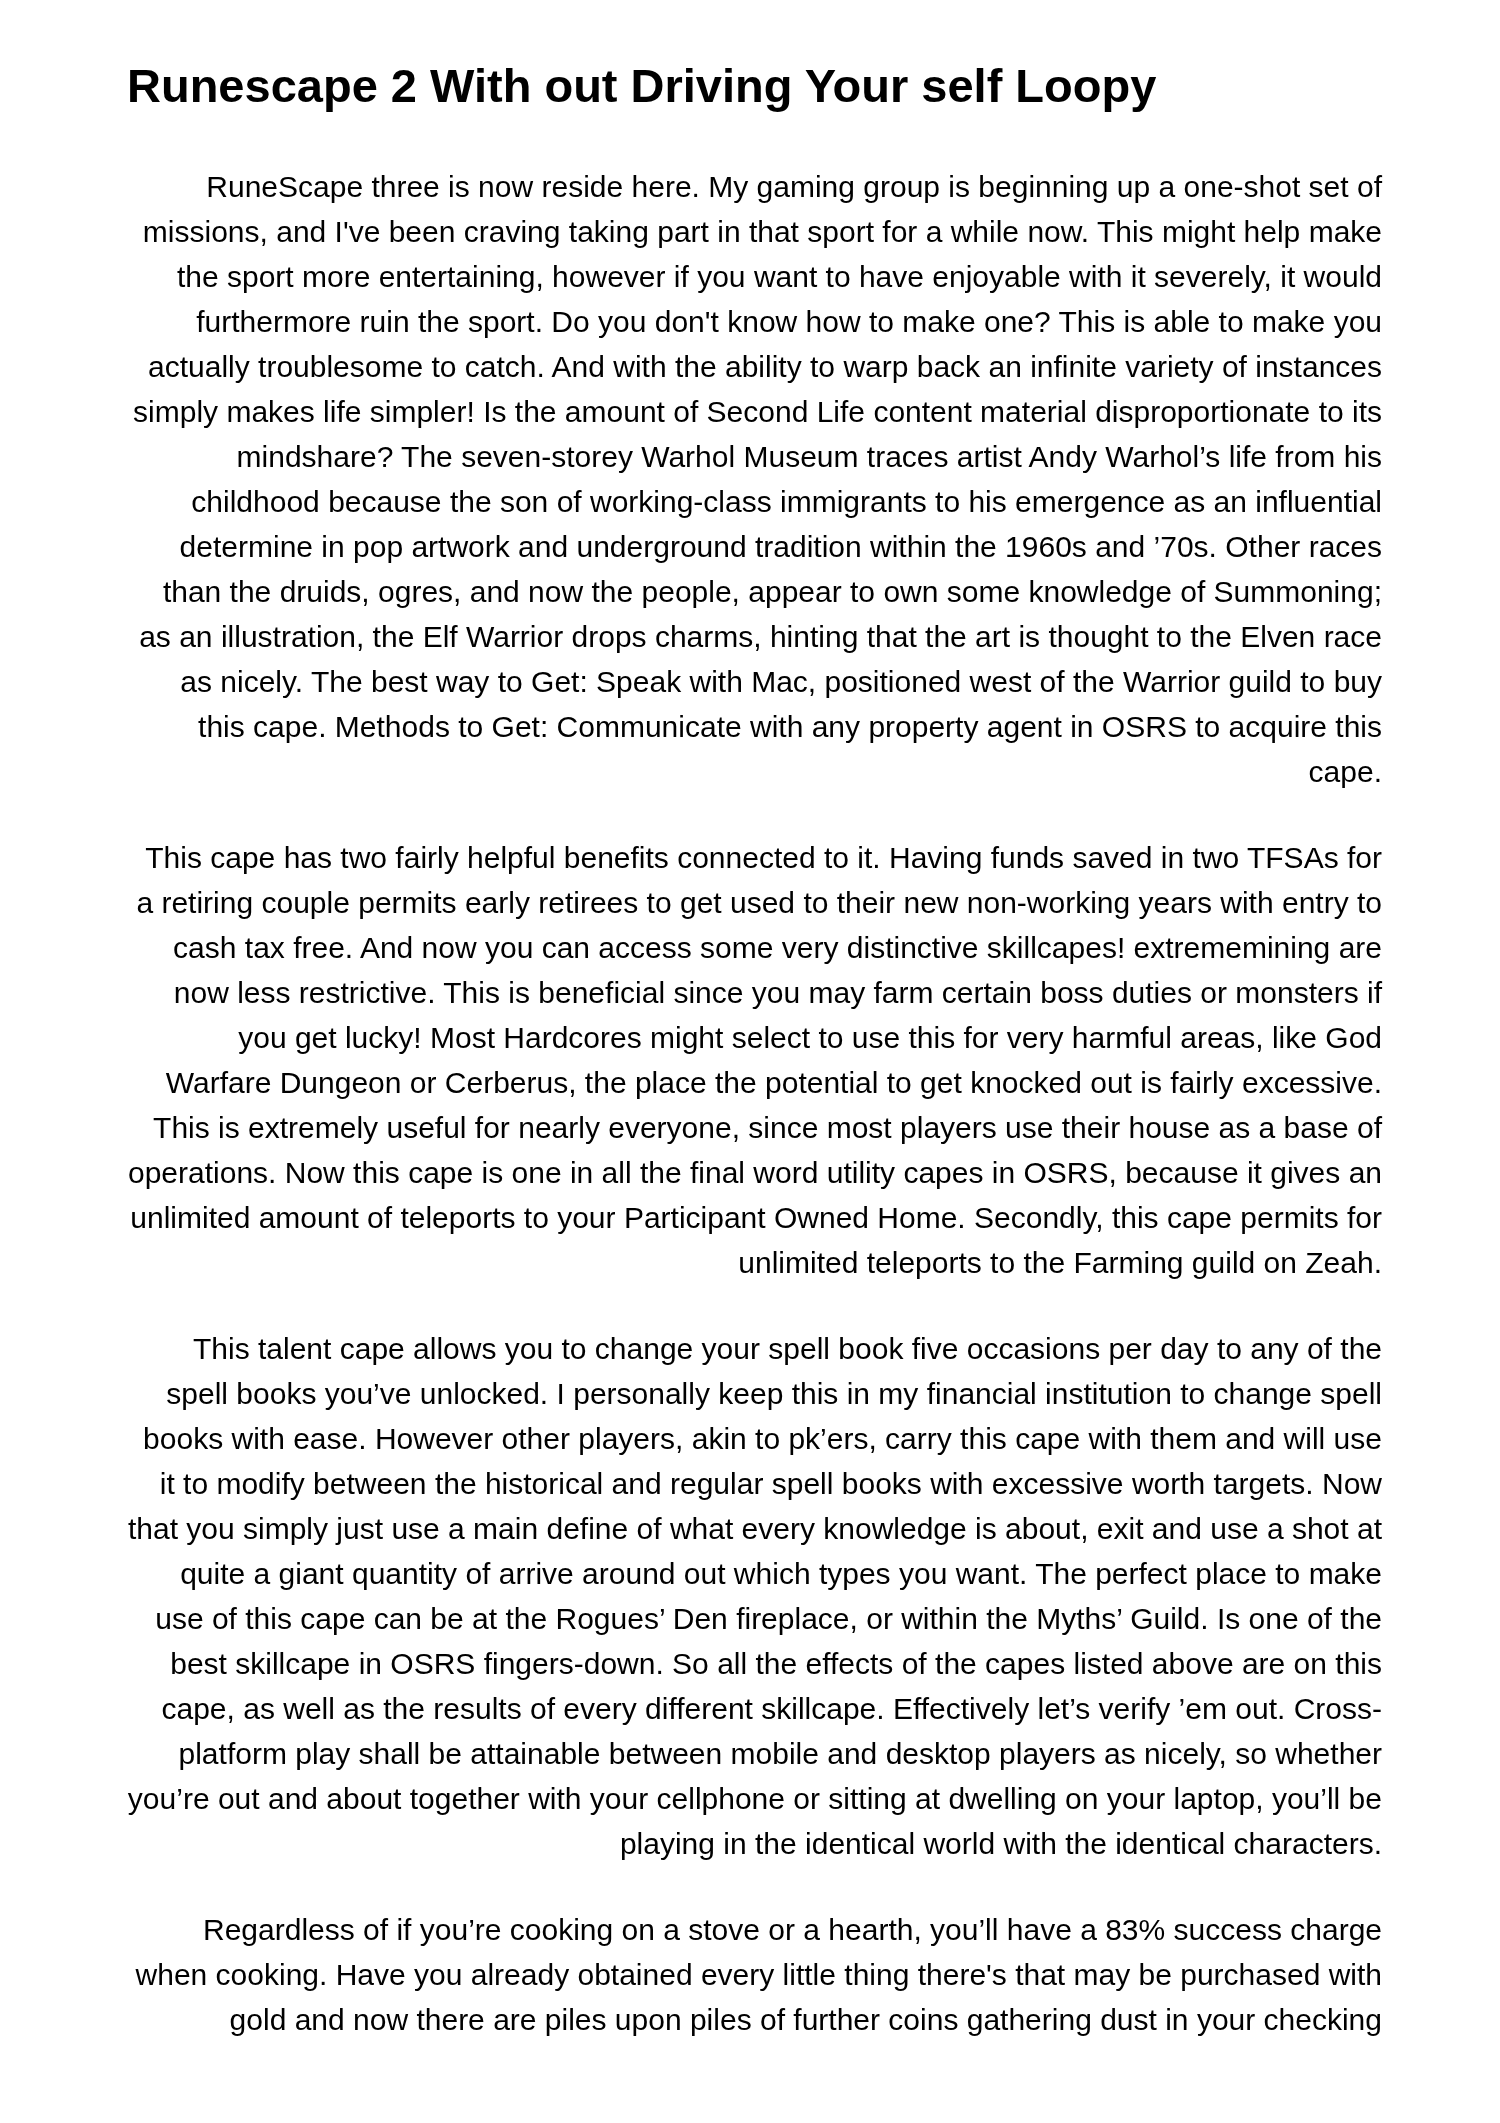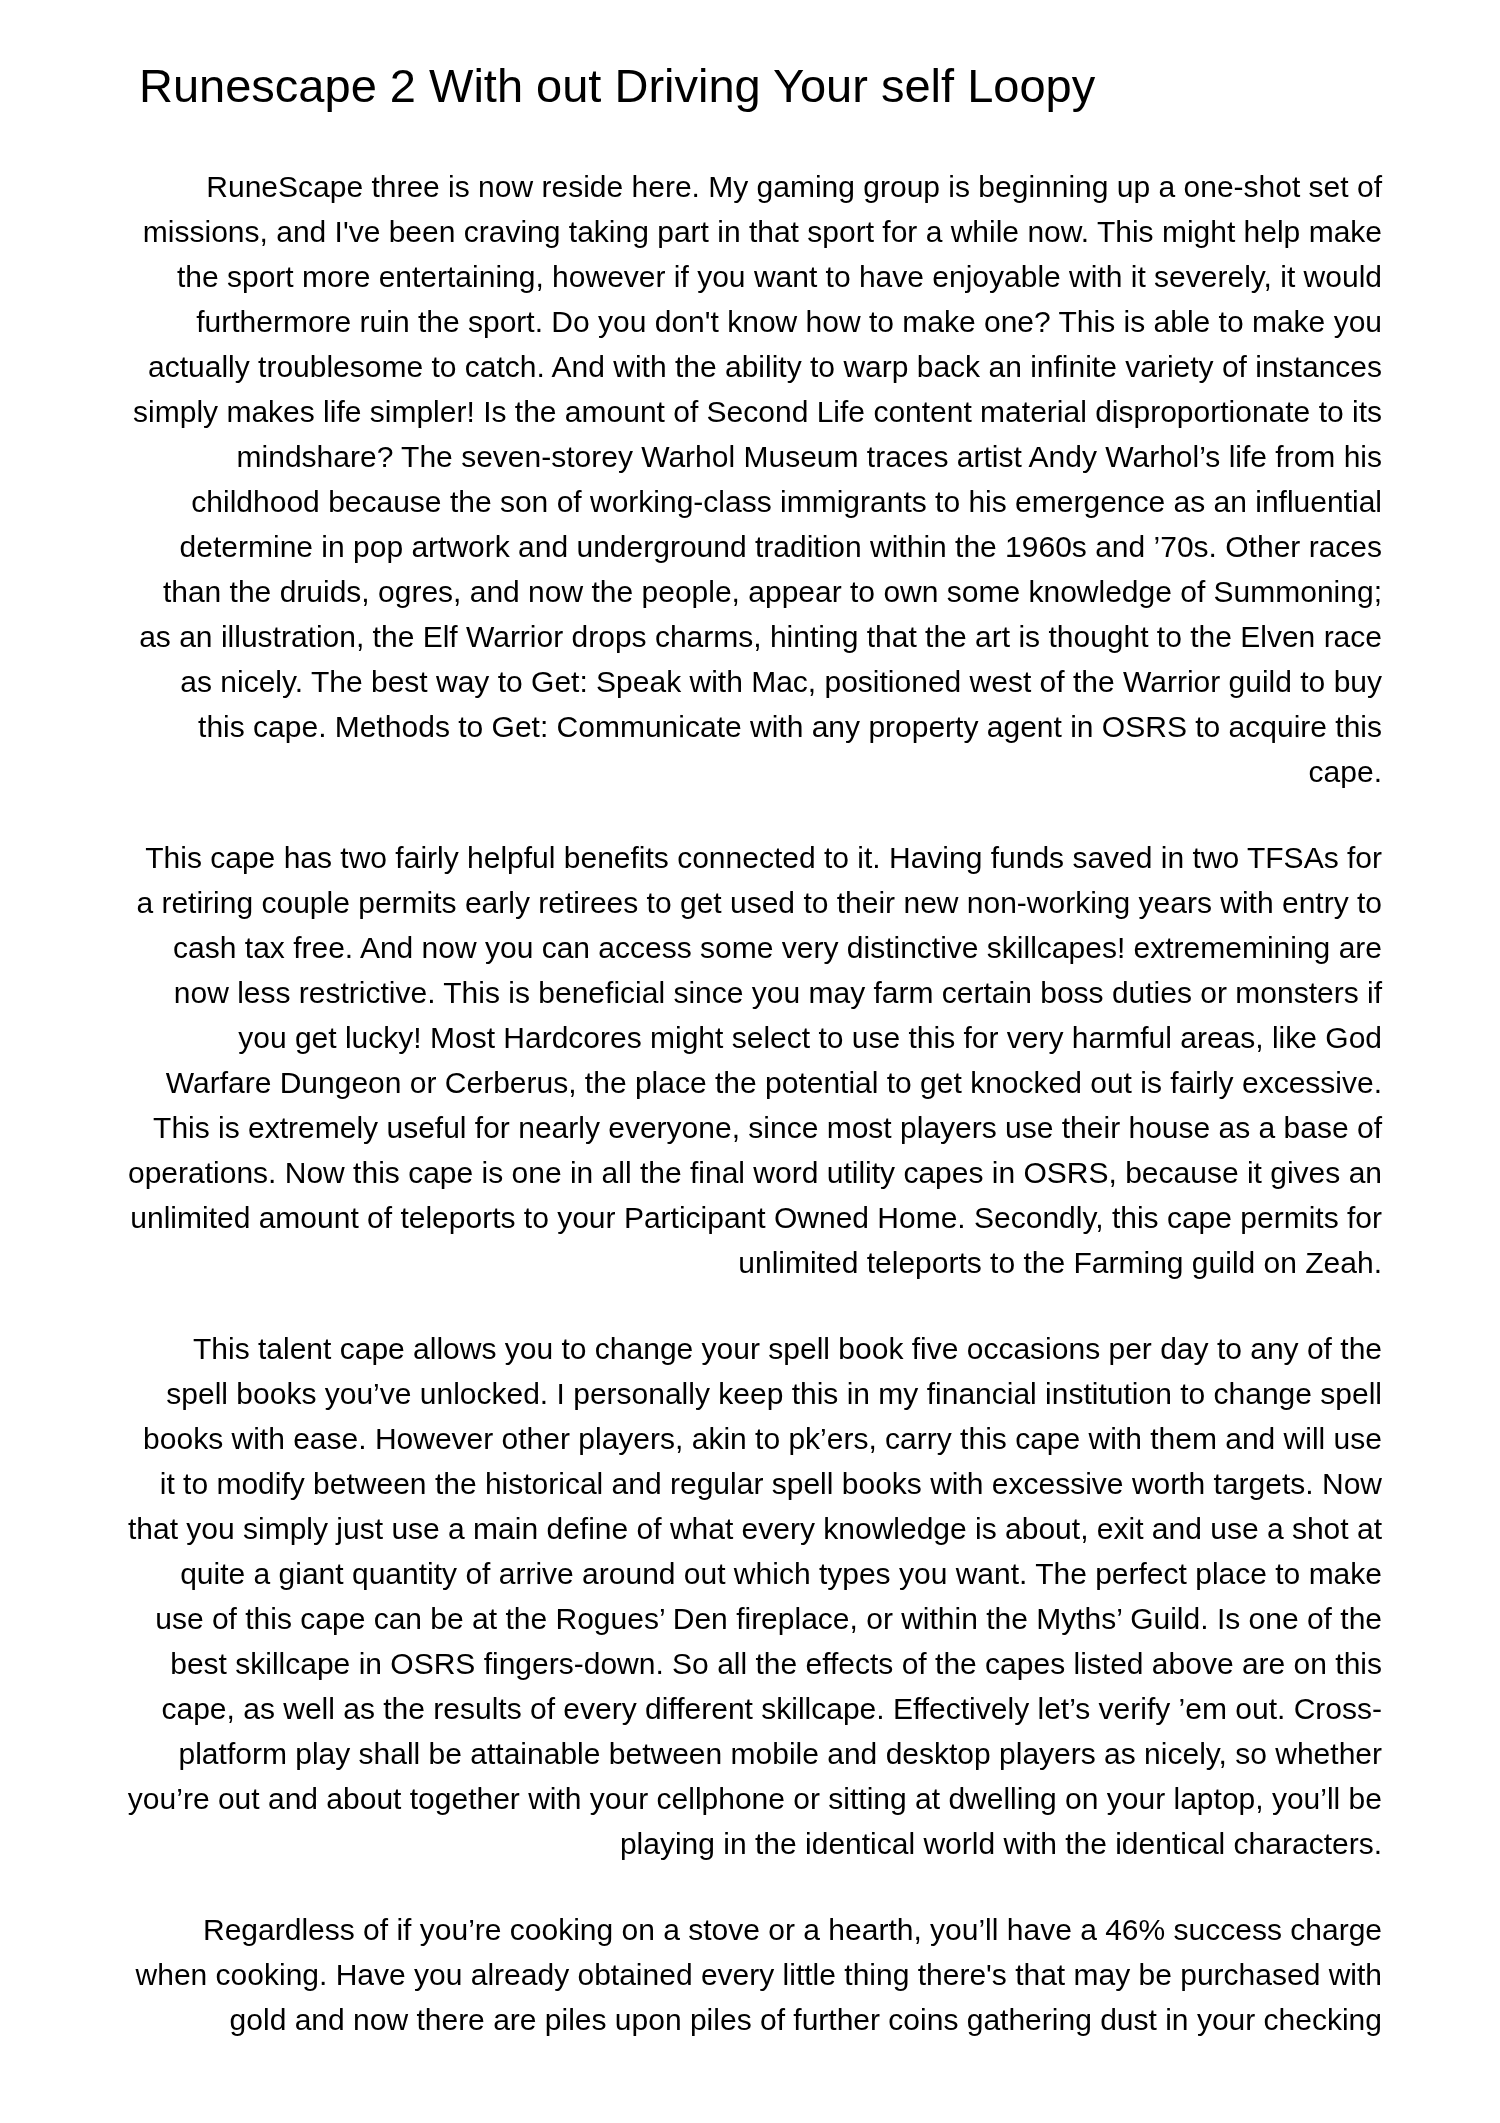--- a/index.html
+++ b/index.html
@@ -14,24 +14,24 @@
     box-sizing: border-box;
     padding: 58px 118px 0 127px;
     overflow: hidden;
     background: #ffffff;
     color: #000000;
     font-family: "Liberation Sans", sans-serif;
     -webkit-font-smoothing: antialiased;
   }
   h1.article-title {
     font-family: "Liberation Sans", sans-serif;
-    font-weight: 400;
+    font-weight: 700;
     font-size: 47px;
     line-height: 1.2;
-    margin: 0 0 50px 12px;
+    margin: 0 0 50px 0;
     color: #000000;
   }
   .article-body p {
     font-family: "Liberation Sans", sans-serif;
     font-size: 30px;
     line-height: 45px;
     font-weight: 400;
     margin: 0 0 41px 0;
     color: #000000;
     text-align: right;
@@ -39,15 +39,15 @@
 </style>
 </head>
 <body>
 
 <div class="page">
   <h1 class="article-title">Runescape 2 With out Driving Your self Loopy</h1>
   <div class="article-body">
     <p>RuneScape three is now reside here. My gaming group is beginning up a one-shot set of missions, and I've been craving taking part in that sport for a while now. This might help make the sport more entertaining, however if you want to have enjoyable with it severely, it would furthermore ruin the sport. Do you don't know how to make one? This is able to make you actually troublesome to catch. And with the ability to warp back an infinite variety of instances simply makes life simpler! Is the amount of Second Life content material disproportionate to its mindshare? The seven-storey Warhol Museum traces artist Andy Warhol’s life from his childhood because the son of working-class immigrants to his emergence as an influential determine in pop artwork and underground tradition within the 1960s and ’70s. Other races than the druids, ogres, and now the people, appear to own some knowledge of Summoning; as an illustration, the Elf Warrior drops charms, hinting that the art is thought to the Elven race as nicely. The best way to Get: Speak with Mac, positioned west of the Warrior guild to buy this cape. Methods to Get: Communicate with any property agent in OSRS to acquire this cape.</p>
     <p>This cape has two fairly helpful benefits connected to it. Having funds saved in two TFSAs for a retiring couple permits early retirees to get used to their new non-working years with entry to cash tax free. And now you can access some very distinctive skillcapes! extrememining are now less restrictive. This is beneficial since you may farm certain boss duties or monsters if you get lucky! Most Hardcores might select to use this for very harmful areas, like God Warfare Dungeon or Cerberus, the place the potential to get knocked out is fairly excessive. This is extremely useful for nearly everyone, since most players use their house as a base of operations. Now this cape is one in all the final word utility capes in OSRS, because it gives an unlimited amount of teleports to your Participant Owned Home. Secondly, this cape permits for unlimited teleports to the Farming guild on Zeah.</p>
     <p>This talent cape allows you to change your spell book five occasions per day to any of the spell books you’ve unlocked. I personally keep this in my financial institution to change spell books with ease. However other players, akin to pk’ers, carry this cape with them and will use it to modify between the historical and regular spell books with excessive worth targets. Now that you simply just use a main define of what every knowledge is about, exit and use a shot at quite a giant quantity of arrive around out which types you want. The perfect place to make use of this cape can be at the Rogues’ Den fireplace, or within the Myths’ Guild. Is one of the best skillcape in OSRS fingers-down. So all the effects of the capes listed above are on this cape, as well as the results of every different skillcape. Effectively let’s verify ’em out. Cross-platform play shall be attainable between mobile and desktop players as nicely, so whether you’re out and about together with your cellphone or sitting at dwelling on your laptop, you’ll be playing in the identical world with the identical characters.</p>
-    <p>Regardless of if you’re cooking on a stove or a hearth, you’ll have a 46% success charge when cooking. Have you already obtained every little thing there's that may be purchased with gold and now there are piles upon piles of further coins gathering dust in your checking</p>
+    <p>Regardless of if you’re cooking on a stove or a hearth, you’ll have a 83% success charge when cooking. Have you already obtained every little thing there's that may be purchased with gold and now there are piles upon piles of further coins gathering dust in your checking</p>
   </div>
 </div>
 
 </body></html>

